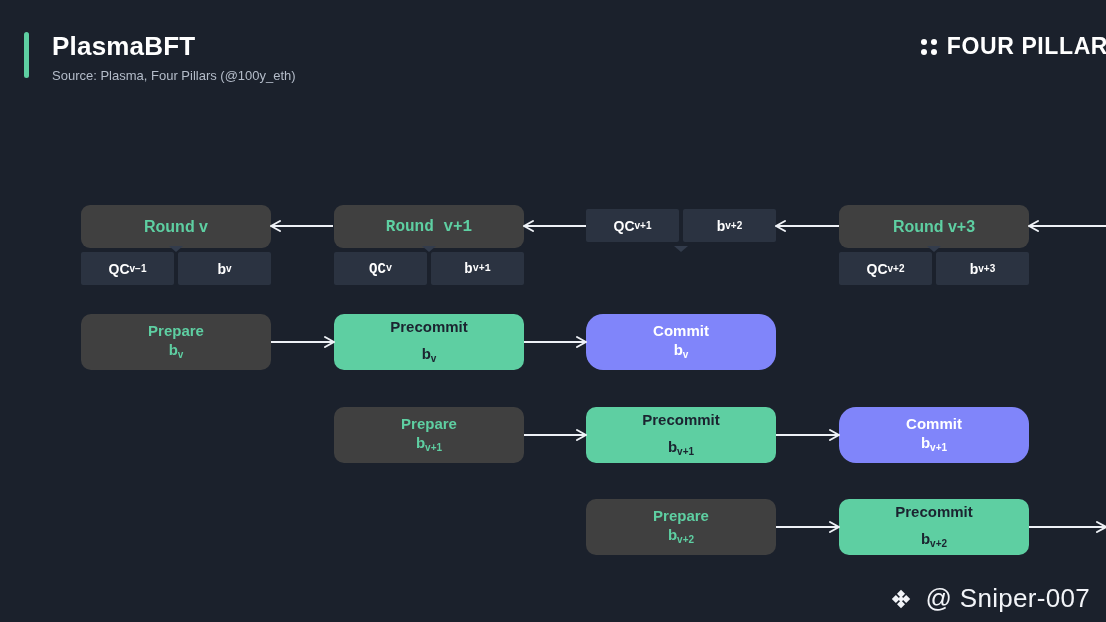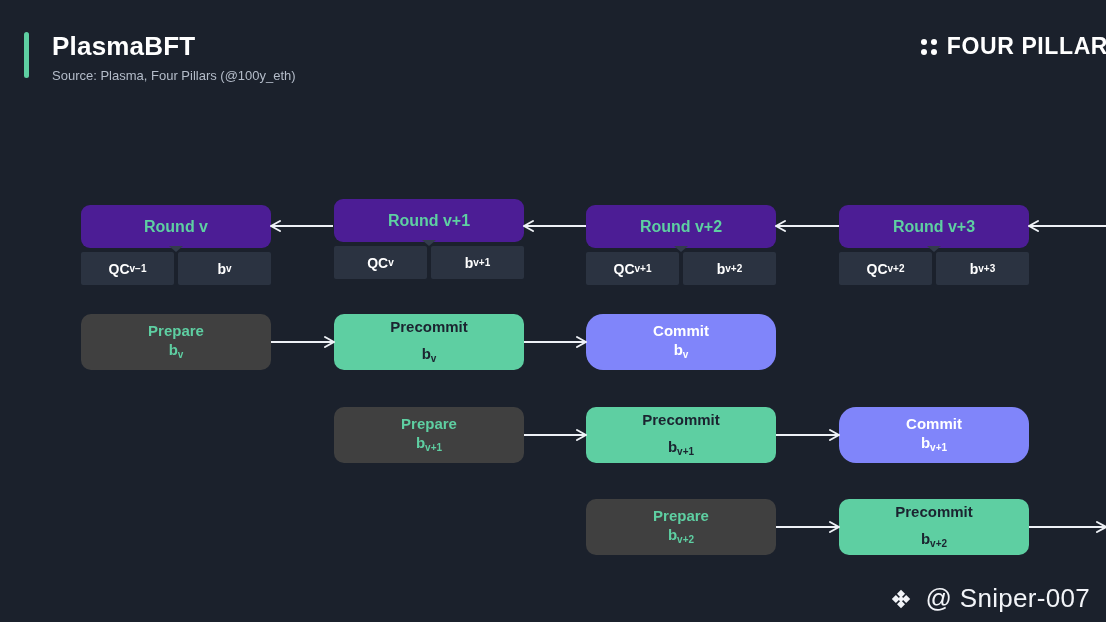--- a/index.html
+++ b/index.html
@@ -35,21 +35,21 @@
     display: grid; grid-template-columns: 6px 6px; grid-template-rows: 6px 6px;
     gap: 4px;
   }
   #brand-dots i { display:block; width: 6px; height: 6px; border-radius: 50%; background: #ffffff; }
 
   
   .round {
     position: absolute; width: 190px;
   }
   .round-head {
-    height: 43px; background: #4c1d95; border-radius: 9px;
+    height: 43px; background: #404040; border-radius: 9px;
     display: flex; align-items: center; justify-content: center;
     color: #5ecfa2; font-size: 16px; font-weight: 600;
   }
   .round-chev {
     position: absolute; left: 50%; top: 41px; transform: translateX(-50%);
     width: 0; height: 0;
     border-left: 7px solid transparent; border-right: 7px solid transparent;
     border-top: 6px solid #333c4c;
   }
   .round-cells {
@@ -110,30 +110,29 @@
 
   <div id="rounds-layer">
       <div class="round" style="left: 81px; top: 205px;">
         <div class="round-head">Round v</div>
         <div class="round-chev"></div>
         <div class="round-cells">
           <div class="round-cell">QC<sub>v−1</sub></div>
           <div class="round-cell">b<sub>v</sub></div>
         </div>
       </div>
-      <div class="round" style="left: 334px; top: 199px;">
+      <div class="round" style="left: 334px; top: 205px; font-family: Liberation Mono, monospace;">
         <div class="round-head">Round v+1</div>
         <div class="round-chev"></div>
         <div class="round-cells">
           <div class="round-cell">QC<sub>v</sub></div>
           <div class="round-cell">b<sub>v+1</sub></div>
         </div>
       </div>
       <div class="round" style="left: 586px; top: 205px;">
-        <div class="round-head">Round v+2</div>
         <div class="round-chev"></div>
         <div class="round-cells">
           <div class="round-cell">QC<sub>v+1</sub></div>
           <div class="round-cell">b<sub>v+2</sub></div>
         </div>
       </div>
       <div class="round" style="left: 839px; top: 205px;">
         <div class="round-head">Round v+3</div>
         <div class="round-chev"></div>
         <div class="round-cells">

